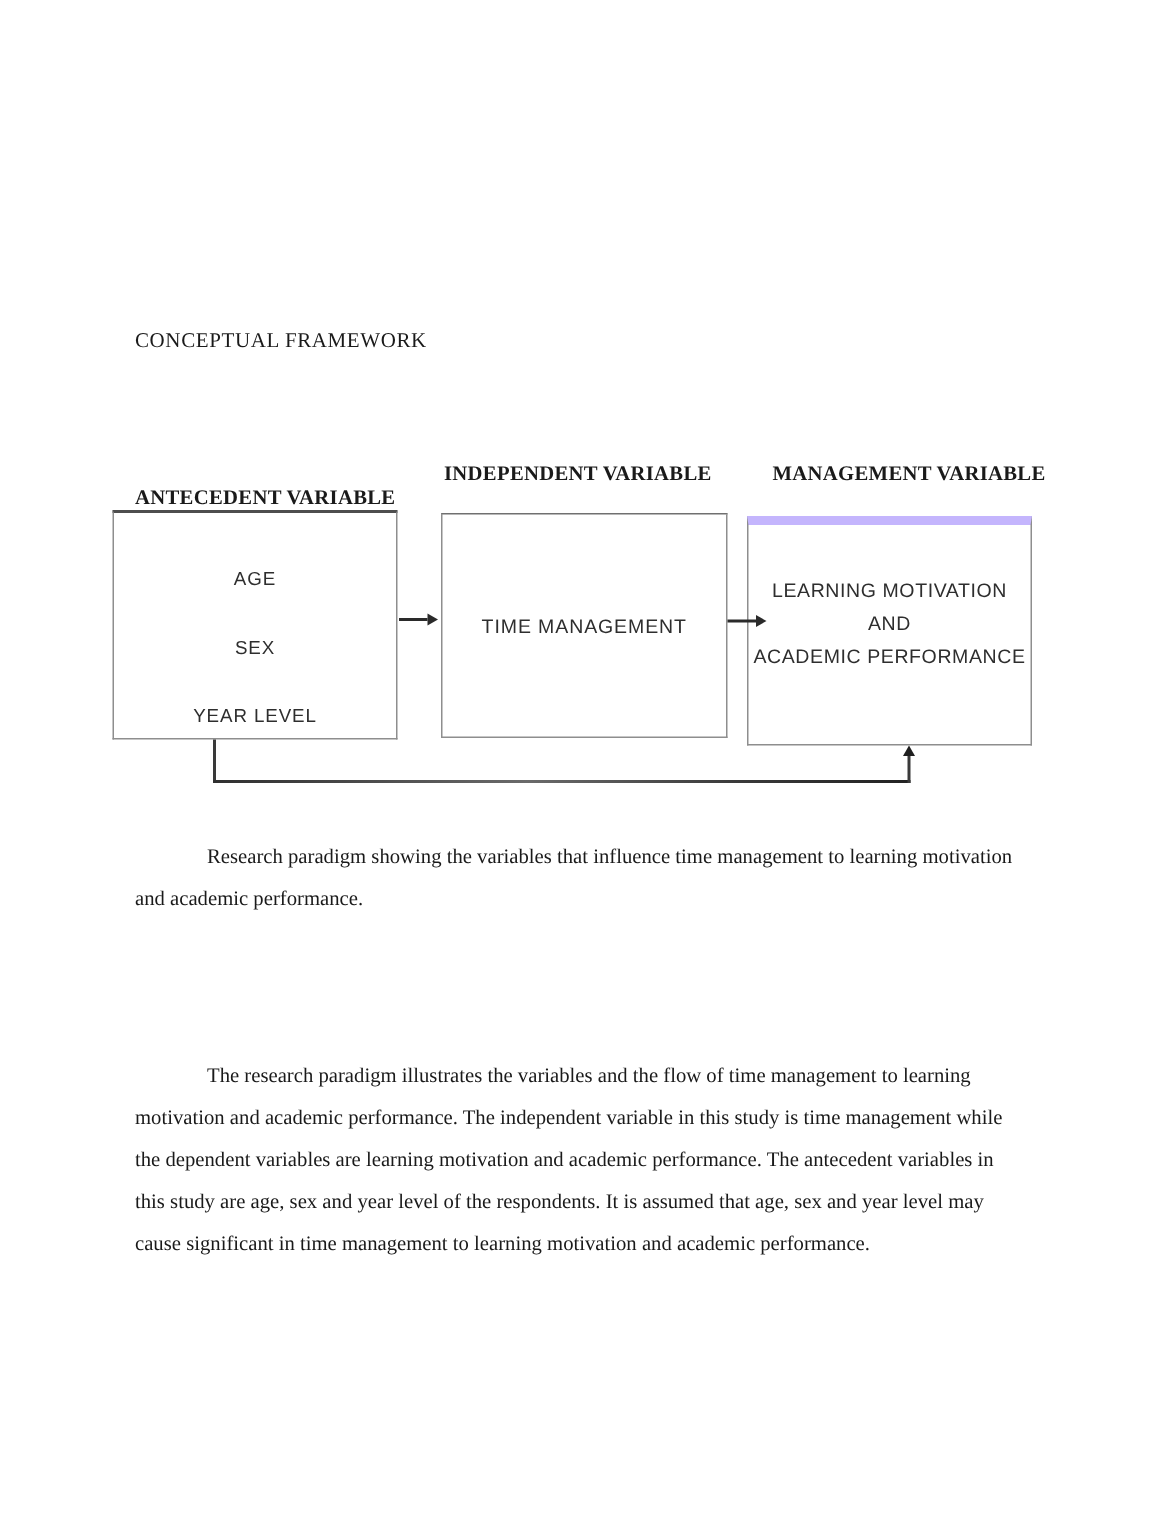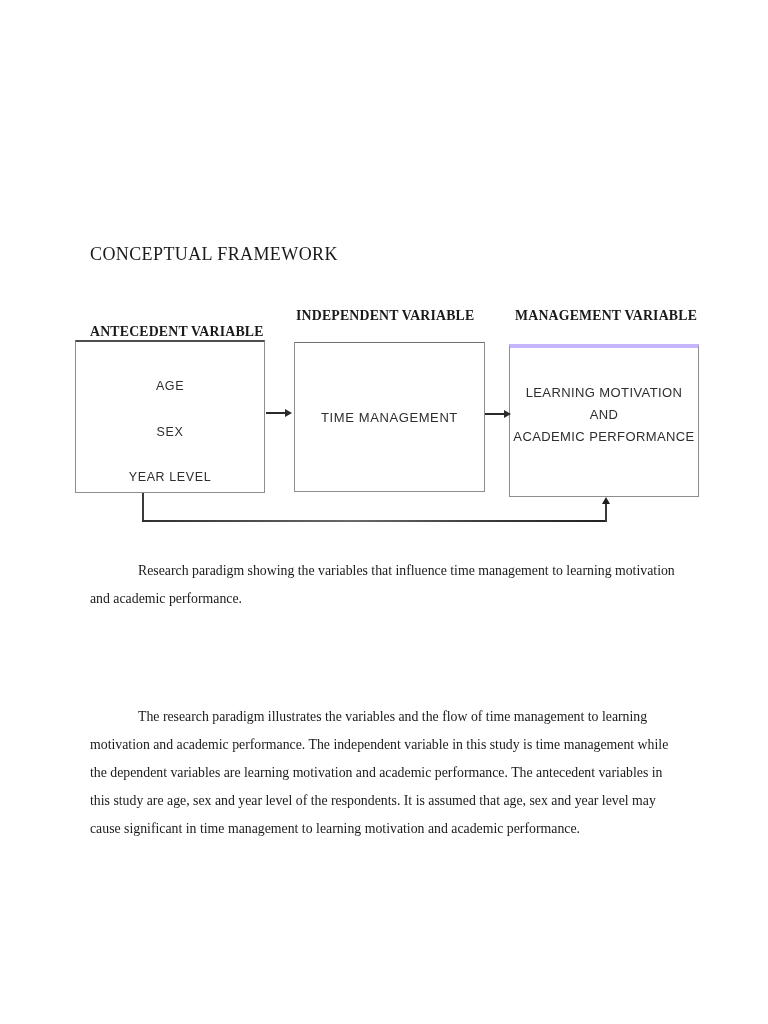--- a/index.html
+++ b/index.html
@@ -24,23 +24,22 @@
     top: 120px;
     width: 600px;
     text-align: center;
     font-size: 13.8px;
     line-height: 20px;
   }
   .section-heading {
     position: absolute;
     left: 90px;
     top: 220px;
-    font-size: 18px;
+    font-size: 14px;
     letter-spacing: 0.4px;
-    margin-top: 24px;
   }
   .intro-text {
     position: absolute;
     left: 90px;
     top: 249px;
     width: 600px;
     font-size: 13.8px;
   }
   .body-par {
     position: absolute;
@@ -94,22 +93,22 @@
   }
   .box-independent {
     left: 294px; top: 342px; width: 191px; height: 150px;
     border-top: 1px solid #707070;
   }
   .box-independent .box-line {
     font-size: 13px;
     letter-spacing: 0.6px;
   }
   .box-dependent {
-    left: 509px; top: 344px; width: 190px; height: 153px;
-    border-top: 4px solid #c4b5fd;
+    left: 498px; top: 344px; width: 190px; height: 153px;
+    border-top: 6px solid #c4b5fd;
     padding-bottom: 14px;
   }
   .box-dependent .box-line {
     font-size: 13px;
     letter-spacing: 0.4px;
     line-height: 22px;
   }
 
   
   .flow-arrow {

